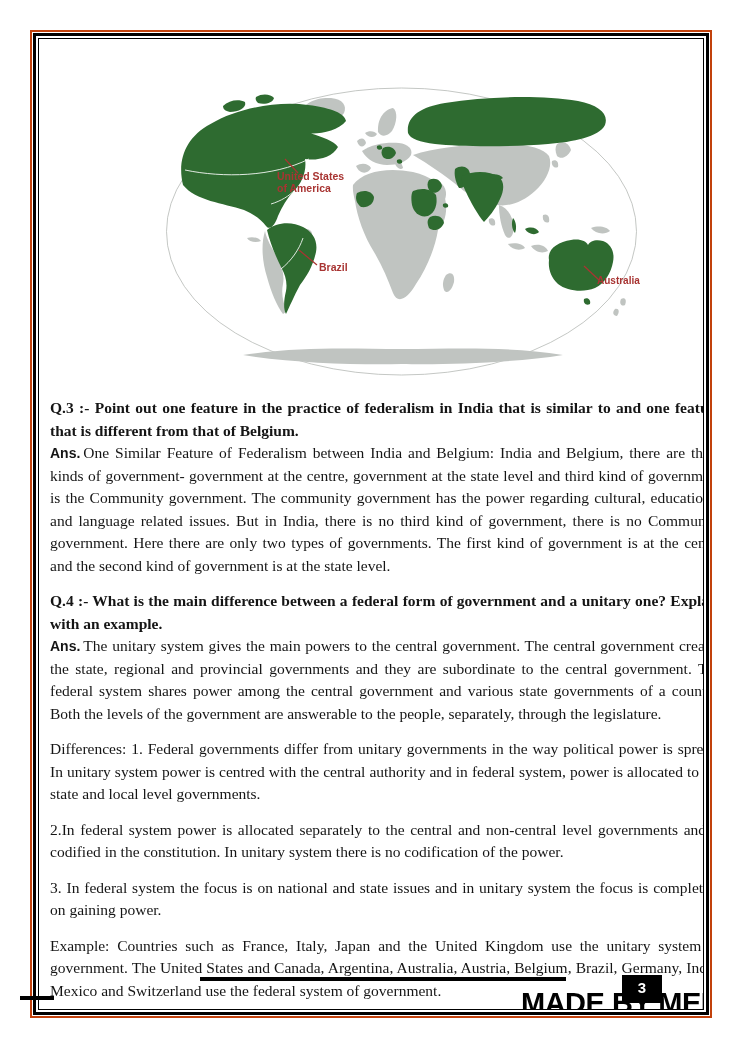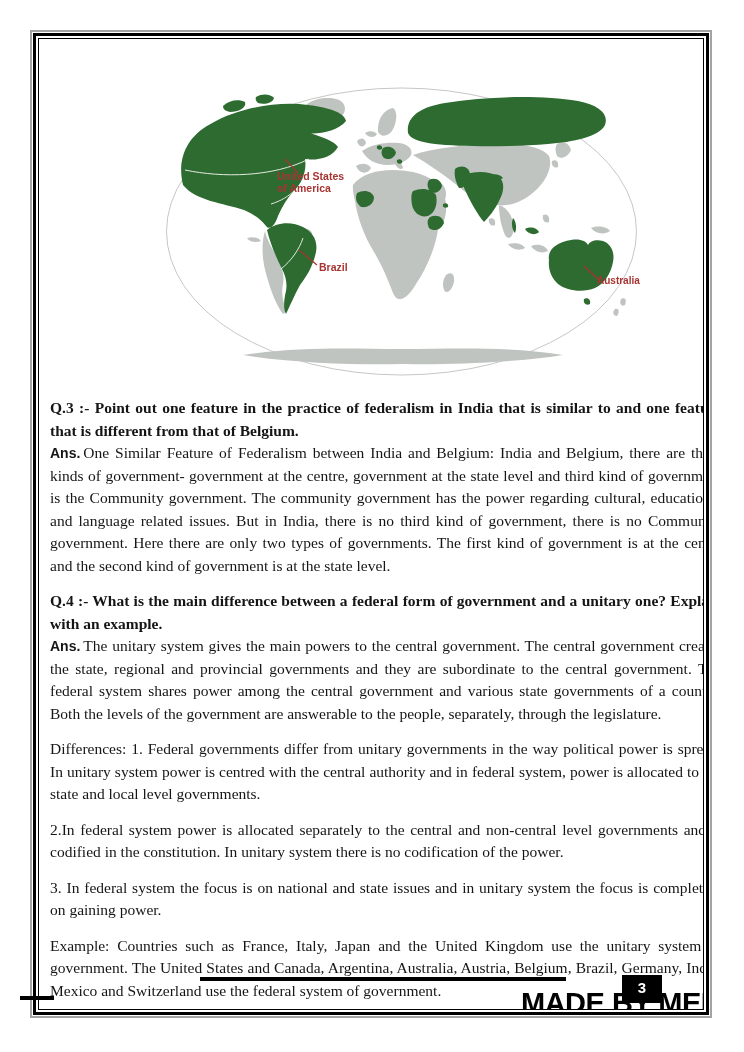--- a/index.html
+++ b/index.html
@@ -4,21 +4,21 @@
 <style>
   html,body { margin:0; padding:0; }
   body {
     width:744px; height:1052px; position:relative; background:#ffffff;
     font-family:"Liberation Serif", serif; overflow:hidden;
   }
 
   
   .frame {
     position:absolute; left:30px; top:30px; width:682px; height:988px;
-    box-sizing:border-box; border:2px solid #a3a3a3;
+    box-sizing:border-box; border:2px solid #c2410c;
     box-shadow: inset 0 0 0 1px #fff, inset 0 0 0 4px #000,
                 inset 0 0 0 6px #fff, inset 0 0 0 7px #000;
     background:#fff;
   }
   .frame-content {
     position:absolute; left:7px; top:7px; right:7px; bottom:7px;
     overflow:hidden;
   }
 
   

